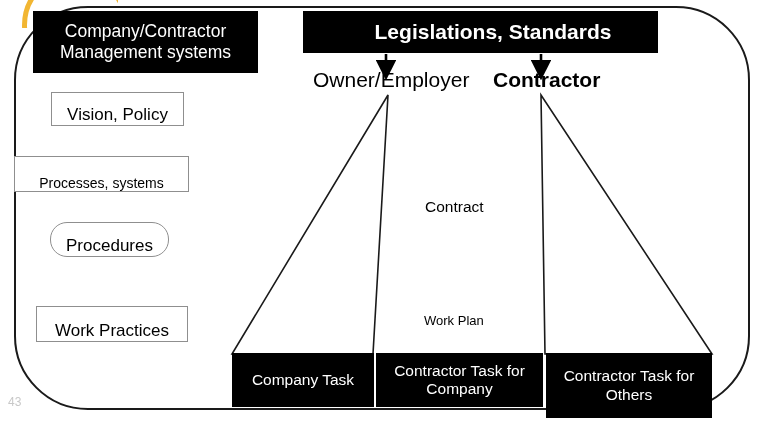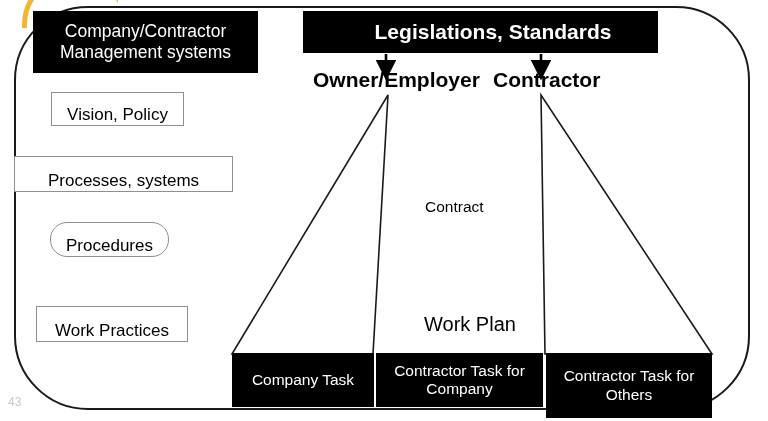--- a/index.html
+++ b/index.html
@@ -84,35 +84,35 @@
   #box-mgmt-systems {
     left: 33px; top: 11px; width: 225px; height: 62px;
     font-size: 17.5px;
   }
   #box-legislations {
     left: 303px; top: 11px; width: 355px; height: 42px;
     font-size: 21px; font-weight: bold; padding-left: 25px;
   }
 
   #box-vision      { left: 51px;  top: 92px;  width: 133px; height: 34px; font-size: 17px; }
-  #box-processes   { left: 14px;  top: 156px; width: 219px; height: 36px; font-size: 17px; }
+  #box-processes   { left: 14px;  top: 156px; width: 175px; height: 36px; font-size: 14px; }
   #box-procedures  { left: 50px;  top: 222px; width: 119px; height: 35px; font-size: 17px; border-radius: 17px; }
   #box-practices   { left: 36px;  top: 306px; width: 152px; height: 36px; font-size: 17px; }
 
   #label-owner {
-    left: 313px; top: 68px; font-size: 21px; font-weight: bold;
+    left: 313px; top: 68px; font-size: 21px; font-weight: normal;
   }
   #label-contractor {
     left: 493px; top: 68px; font-size: 21px; font-weight: bold;
   }
   #label-contract {
     left: 425px; top: 198px; font-size: 15.5px;
   }
   #label-workplan {
-    left: 424px; top: 313px; font-size: 20px; text-align: center;
+    left: 424px; top: 313px; font-size: 13px; text-align: center;
   }
 
   #box-company-task {
     left: 232px; top: 353px; width: 142px; height: 54px; font-size: 15.5px;
   }
   #box-contractor-company {
     left: 376px; top: 353px; width: 167px; height: 54px; font-size: 15.5px;
   }
   #box-contractor-others {
     left: 546px; top: 353px; width: 166px; height: 65px; font-size: 15.5px;

